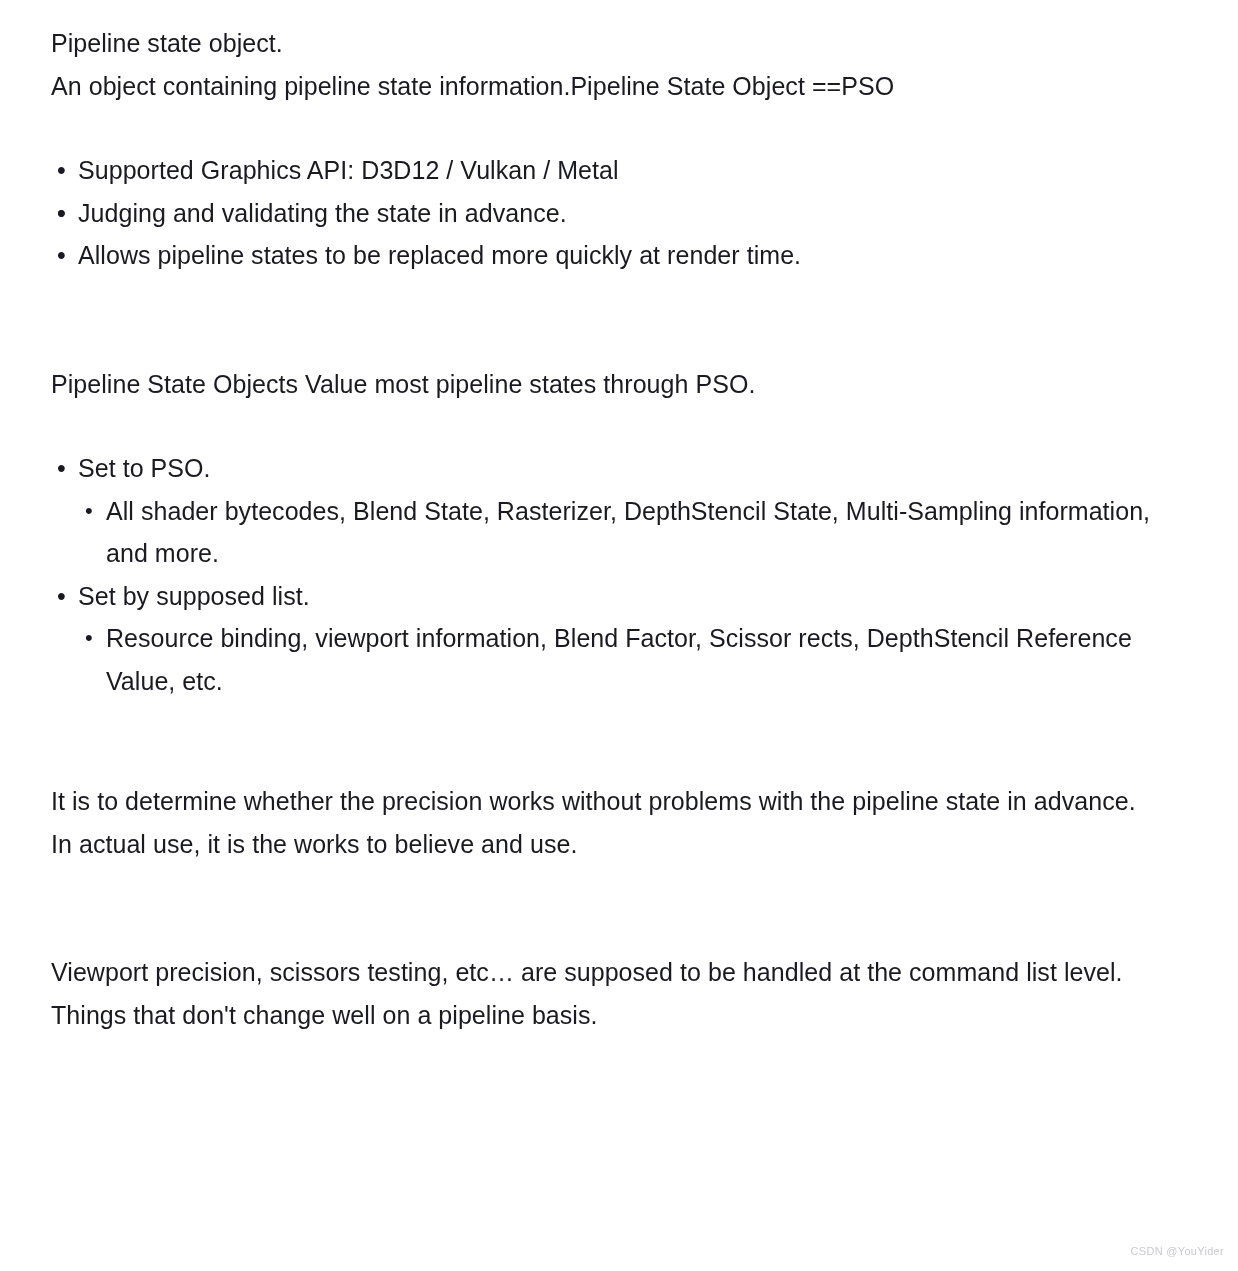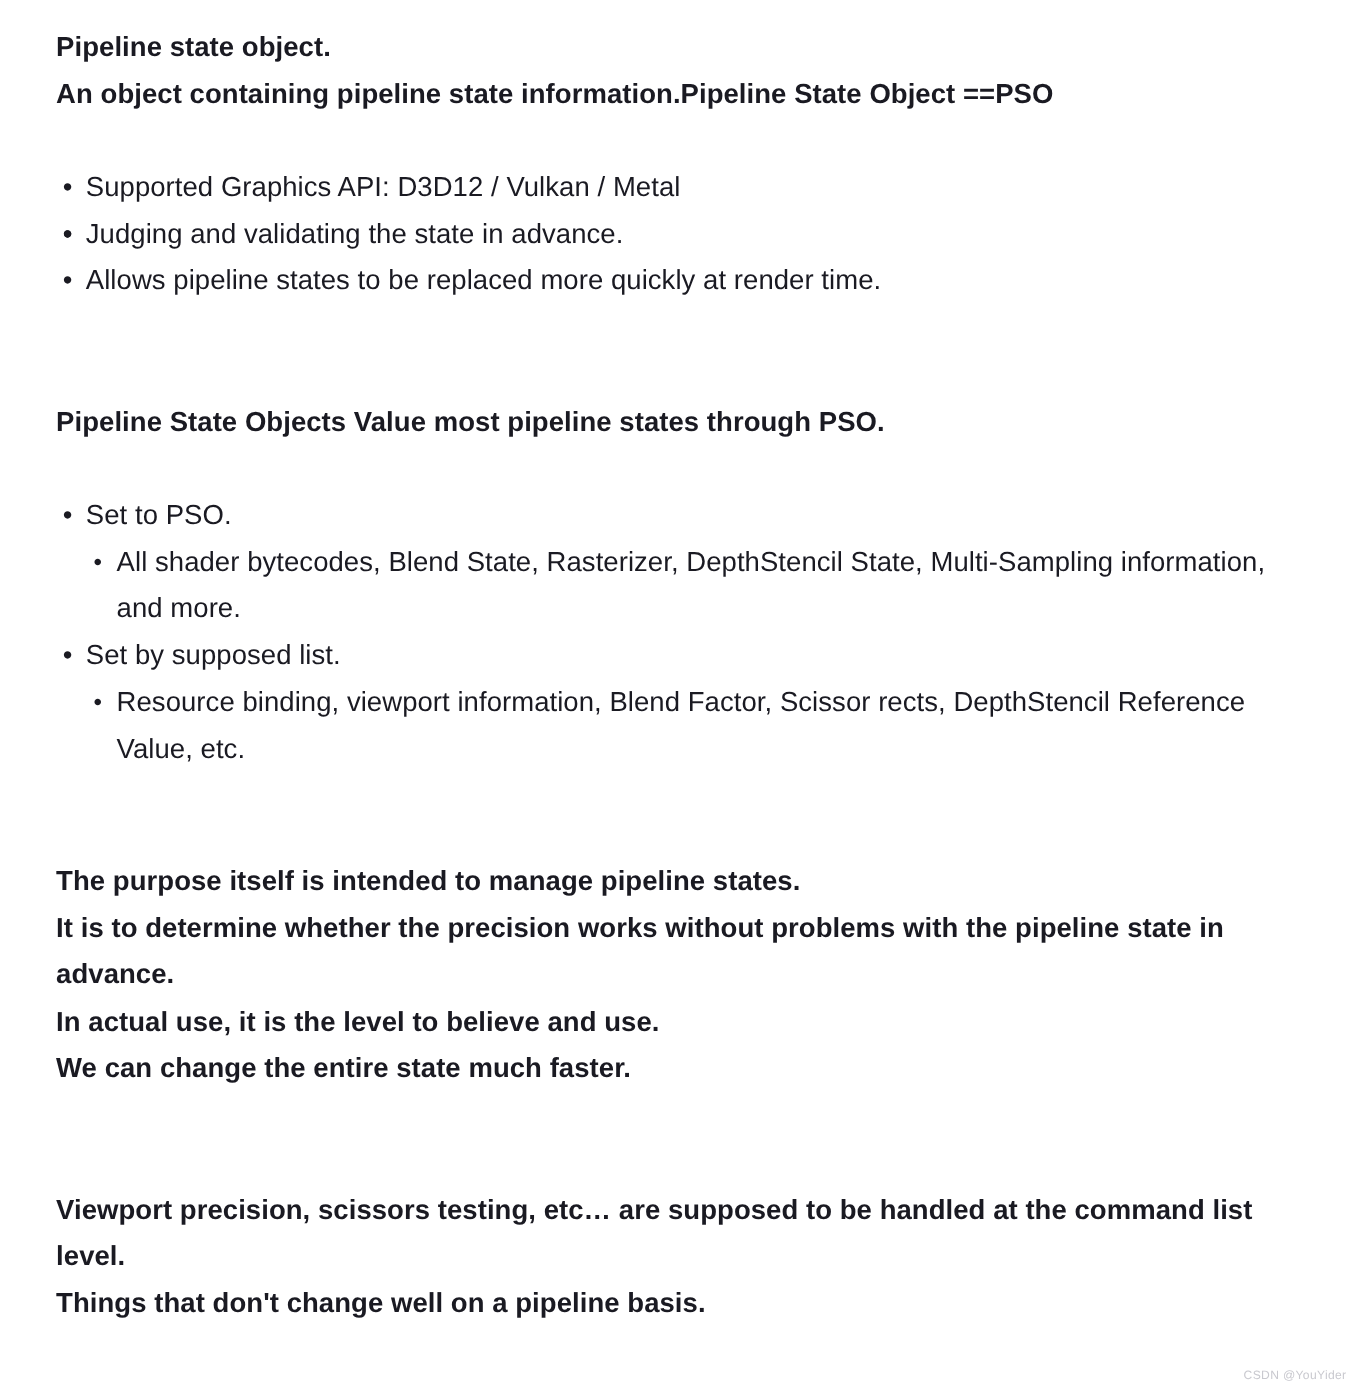--- a/index.html
+++ b/index.html
@@ -98,21 +98,21 @@
     position: absolute;
     right: 14px;
     bottom: 14px;
     font-size: 11px;
     color: #c9c9cf;
     font-family: "Liberation Sans", "DejaVu Sans", sans-serif;
     letter-spacing: 0.3px;
     user-select: none;
   }
 
-  .block { margin: 0; padding: 0; font-weight: bold; }
+  .block { margin: 0; padding: 0; }
 </style>
 </head>
 <body>
 
 <div class="page">
 
   <div class="block para">
     <span class="line">Pipeline state object.</span>
     <span class="line">An object containing pipeline state information.Pipeline State Object ==PSO</span>
   </div>
@@ -168,24 +168,22 @@
           <span class="marker">•</span>
           <span>Resource binding, viewport information, Blend Factor, Scissor rects, DepthStencil Reference Value, etc.</span>
         </li>
       </ul>
     </li>
   </ul>
 
   <div class="gap-xl"></div>
 
   <div class="block para">
-    <span class="line">The purpose itself is intended to manage pipeline states.</span>
     <span class="line">It is to determine whether the precision works without problems with the pipeline state in advance.</span>
-    <span class="line">In actual use, it is the level to believe and use.</span>
-    <span class="line">We can change the entire state much faster.</span>
+    <span class="line">In actual use, it is the works to believe and use.</span>
   </div>
 
   <div class="gap-lg"></div>
 
   <div class="block para">
     <span class="line">Viewport precision, scissors testing, etc… are supposed to be handled at the command list level.</span>
     <span class="line">Things that don't change well on a pipeline basis.</span>
   </div>
 
   <div class="watermark">CSDN @YouYider</div>

